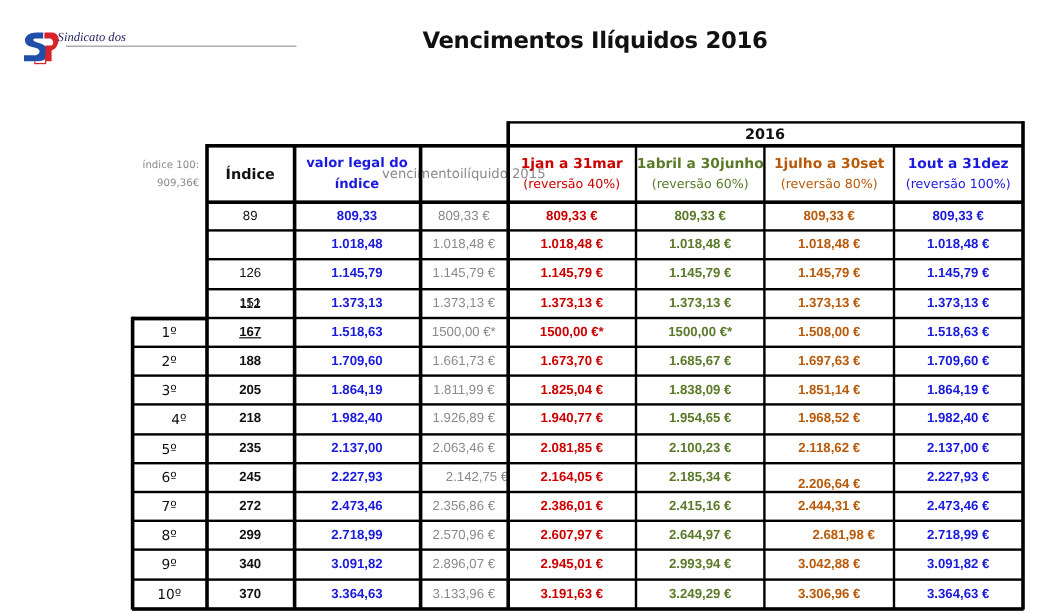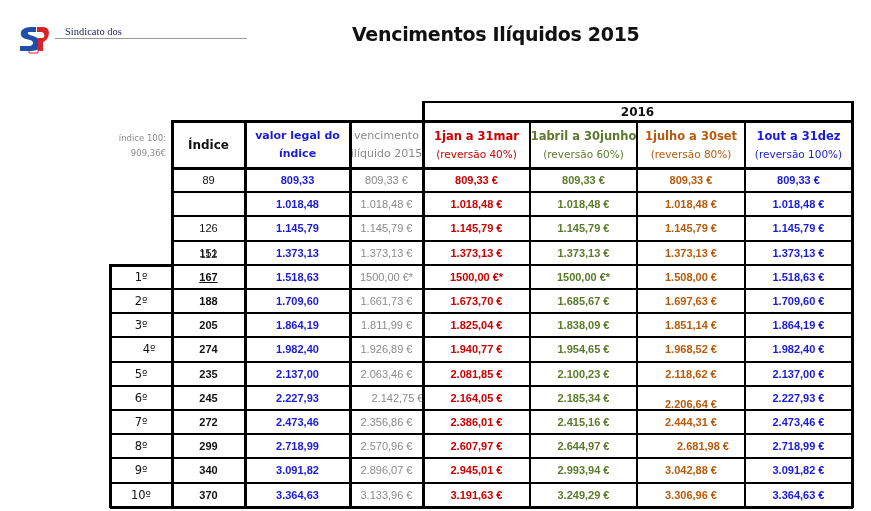--- a/index.html
+++ b/index.html
@@ -1,40 +1,40 @@
 <!DOCTYPE html>
 <html><head>
 <meta charset="utf-8">
 <style>
   * { box-sizing: border-box; margin: 0; padding: 0; }
   html, body { width: 871px; height: 511px; background: #ffffff; overflow: hidden; }
   body { position: relative; font-family: "Liberation Sans", sans-serif; }
 
   .logo { position: absolute; left: 17px; top: 24px; width: 220px; height: 30px; }
   .logo-mark { position: absolute; left: 0; top: 0; width: 34px; height: 30px; }
-  .logo-small { position: absolute; left: 48px; top: 2px; font-family: "Liberation Serif", serif; font-size: 10.5px; color: #1f1f5a; }
+  .logo-small { position: absolute; left: 31px; top: 2px; font-family: "Liberation Serif", serif; font-style: italic; font-size: 10.5px; color: #1f1f5a; }
   .logo-rule { position: absolute; left: 38px; top: 14px; width: 192px; height: 1px; background: #9a9a9a; }
   .logo-big { position: absolute; left: 38px; top: 15px; font-size: 14.5px; font-weight: bold; color: #111; letter-spacing: 0.1px; }
 
   .title { position: absolute; left: 352px; top: 23px; font-family: "DejaVu Sans", sans-serif; font-weight: bold; font-size: 19px; color: #111; letter-spacing: -0.3px; }
 
   .note { position: absolute; left: 104px; top: 131px; width: 62px; text-align: right; font-family: "DejaVu Sans", sans-serif; font-size: 8.5px; line-height: 15px; color: #8a8a8a; }
 
   .grid { position: absolute; left: 0; top: 0; }
   .cell { position: absolute; display: flex; align-items: center; justify-content: center; text-align: center; font-size: 11px; white-space: nowrap; }
   .hline { position: absolute; background: #000; }
   .vline { position: absolute; background: #000; }
 
   .year { font-family: "DejaVu Sans", sans-serif; font-weight: bold; font-size: 12px; color: #111; }
   .hdr { flex-direction: column; font-family: "DejaVu Sans", sans-serif; line-height: 18px; }
   .hdr .t { font-weight: bold; font-size: 11.5px; }
   .hdr .s { font-size: 10.5px; }
   .hdr-indice { font-family: "DejaVu Sans", sans-serif; font-weight: bold; font-size: 12px; color: #111; }
   .hdr-valor { color: #1a1adc; font-weight: bold; font-family: "DejaVu Sans", sans-serif; font-size: 11px; line-height: 18px; flex-direction: column; }
-  .hdr-venc { color: #8a8a8a; font-family: "DejaVu Sans", sans-serif; font-size: 11px; line-height: 18px; flex-direction: column; }
+  .hdr-venc { color: #8a8a8a; font-family: "DejaVu Sans", sans-serif; font-size: 11px; line-height: 18px; flex-direction: row; }
 
   .c-rank { font-family: "DejaVu Sans", sans-serif; font-size: 11.5px; color: #111; }
   .c-idx { font-size: 11px; color: #111; }
   .c-idx.b { font-weight: bold; }
   .c-val { color: #1a1adc; font-weight: bold; font-size: 11px; }
   .c-venc { color: #8a8a8a; font-size: 11px; }
   .c-p { font-weight: bold; font-size: 11px; }
   .red { color: #cc0000; }
   .green { color: #5a7a2a; }
   .orange { color: #b85a0a; }
@@ -46,21 +46,21 @@
 <div class="logo">
   <svg class="logo-mark" viewBox="0 0 34 30">
     <path d="M14 3 C6 3 3 7 4 11 C5 15 10 15 13 16 C17 17 17 21 13 22 L3 22 L3 27 L14 27 C22 27 25 22 23 17 C21 13 16 12 13 11 C10 10 10 8 13 8 L19 8 L19 3 Z" fill="#1f4fa8"></path>
     <path d="M20 3 L26 3 C32 3 33 9 31 13 C30 16 28 17 26 18 L26 27 L21 27 L21 14 L25 14 C27 14 28 12 27 10 C26 8 25 8 24 8 L20 8 Z" fill="#d8232a"></path>
     <path d="M21 22 L21 29 L12 29 L12 27" fill="none" stroke="#d8232a" stroke-width="1"></path>
   </svg>
   <span class="logo-small">Sindicato dos</span>
   <div class="logo-rule"></div>
 </div>
 
-<div class="title">Vencimentos Ilíquidos 2015</div>
+<div class="title">Vencimentos Ilíquidos 2016</div>
 
 <div class="note">
   <div>índice 100:</div>
   <div>909,36€</div>
 </div>
 
 <div class="grid" id="grid">
     <div class="cell year" style="left: 423px; top: 102px; width: 429px; height: 19px;">2016</div>
     <div class="cell hdr-indice" style="left: 172px; top: 121px; width: 73px; height: 47px;">Índice</div>
     <div class="cell hdr-valor" style="left: 245px; top: 121px; width: 105px; height: 47px;">
@@ -133,21 +133,21 @@
     <div class="cell c-p blue" style="left: 745px; top: 289px; width: 107px; height: 24.2px;">1.709,60 €</div>
     <div class="cell c-rank" style="left: 110px; top: 313.2px; width: 62px; height: 24.2px;">3º</div>
     <div class="cell c-idx b" style="left: 172px; top: 313.2px; width: 73px; height: 24.2px;">205</div>
     <div class="cell c-val" style="left: 245px; top: 313.2px; width: 105px; height: 24.2px;">1.864,19</div>
     <div class="cell c-venc" style="left: 350px; top: 313.2px; width: 73px; height: 24.2px;">1.811,99 €</div>
     <div class="cell c-p red" style="left: 423px; top: 313.2px; width: 107px; height: 24.2px;">1.825,04 €</div>
     <div class="cell c-p green" style="left: 530px; top: 313.2px; width: 107px; height: 24.2px;">1.838,09 €</div>
     <div class="cell c-p orange" style="left: 637px; top: 313.2px; width: 108px; height: 24.2px;">1.851,14 €</div>
     <div class="cell c-p blue" style="left: 745px; top: 313.2px; width: 107px; height: 24.2px;">1.864,19 €</div>
     <div class="cell c-rank" style="left: 110px; top: 337.4px; width: 62px; height: 24.2px; padding-left: 16px;">4º</div>
-    <div class="cell c-idx b" style="left: 172px; top: 337.4px; width: 73px; height: 24.2px;">274</div>
+    <div class="cell c-idx b" style="left: 172px; top: 337.4px; width: 73px; height: 24.2px;">218</div>
     <div class="cell c-val" style="left: 245px; top: 337.4px; width: 105px; height: 24.2px;">1.982,40</div>
     <div class="cell c-venc" style="left: 350px; top: 337.4px; width: 73px; height: 24.2px;">1.926,89 €</div>
     <div class="cell c-p red" style="left: 423px; top: 337.4px; width: 107px; height: 24.2px;">1.940,77 €</div>
     <div class="cell c-p green" style="left: 530px; top: 337.4px; width: 107px; height: 24.2px;">1.954,65 €</div>
     <div class="cell c-p orange" style="left: 637px; top: 337.4px; width: 108px; height: 24.2px;">1.968,52 €</div>
     <div class="cell c-p blue" style="left: 745px; top: 337.4px; width: 107px; height: 24.2px;">1.982,40 €</div>
     <div class="cell c-rank" style="left: 110px; top: 361.6px; width: 62px; height: 24.2px;">5º</div>
     <div class="cell c-idx b" style="left: 172px; top: 361.6px; width: 73px; height: 24.2px;">235</div>
     <div class="cell c-val" style="left: 245px; top: 361.6px; width: 105px; height: 24.2px;">2.137,00</div>
     <div class="cell c-venc" style="left: 350px; top: 361.6px; width: 73px; height: 24.2px;">2.063,46 €</div>

